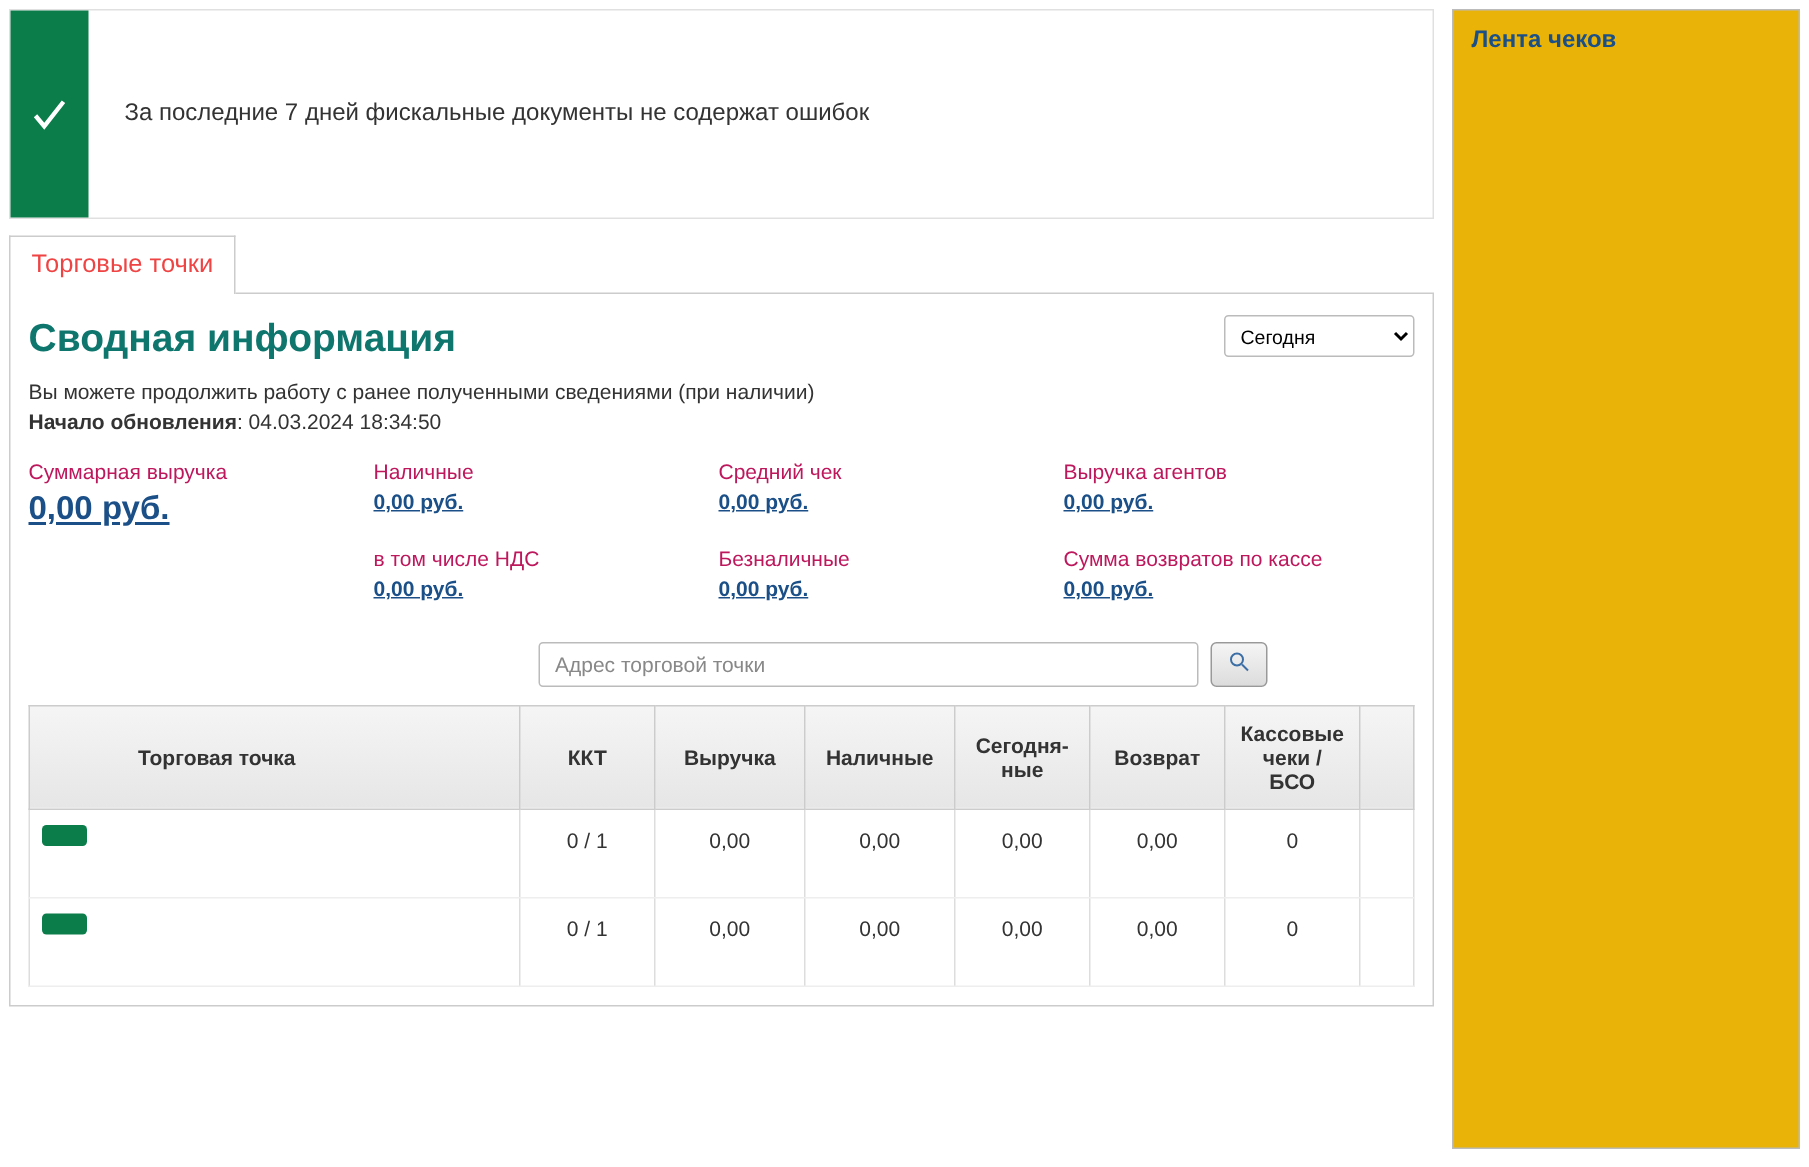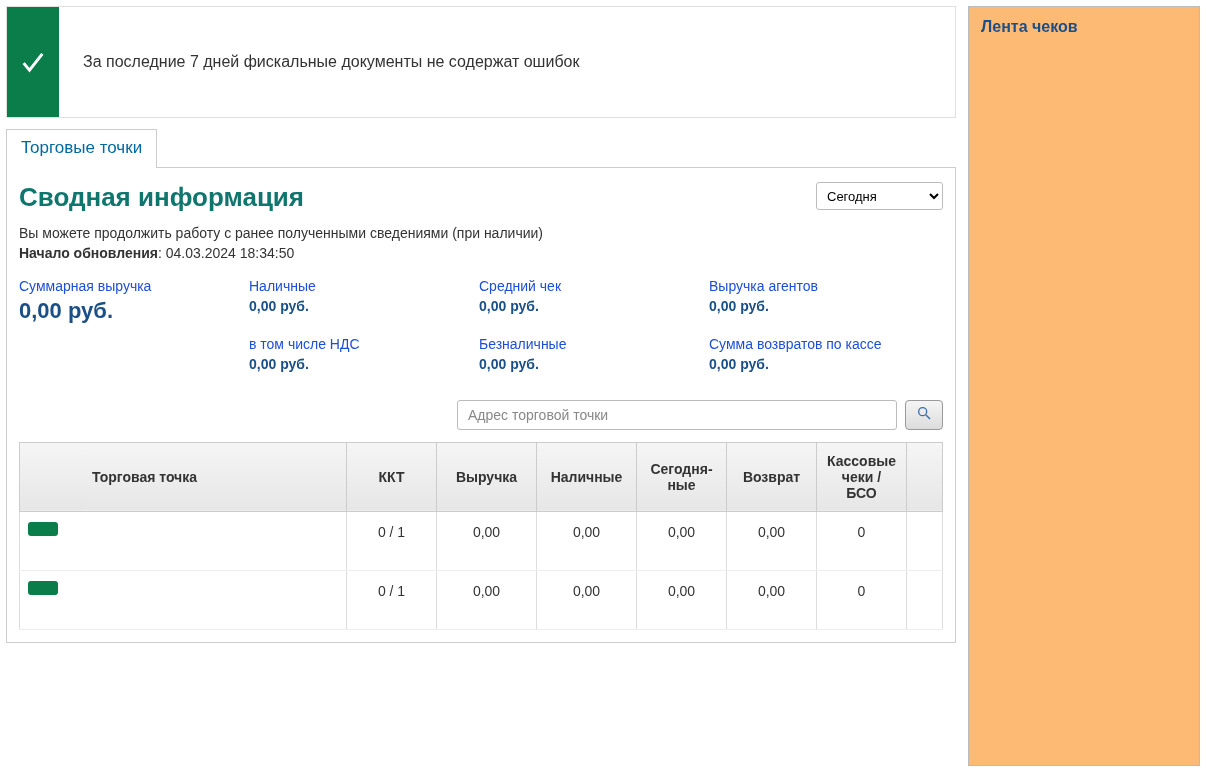--- a/index.html
+++ b/index.html
@@ -13,21 +13,21 @@
   }
   .layout { display: flex; gap: 12px; }
   .left-col { flex: 0 0 950px; }
   .right-col { flex: 1; }
 
   .status-banner {
     display: flex;
     align-items: center;
     border: 1px solid #e0e0e0;
     background: #fff;
-    height: 112px;
+    height: 140px;
     margin-bottom: 10px;
   }
   .status-icon {
     width: 52px;
     height: 100%;
     background: #0a7d4b;
     display: flex;
     align-items: center;
     justify-content: center;
   }
@@ -41,21 +41,21 @@
   .tab-wrap { position: relative; }
   .tab {
     display: inline-block;
     border: 1px solid #ccc;
     border-bottom: none;
     background: #fff;
     padding: 8px 14px 10px;
     font-family: "Arial Narrow", Arial, sans-serif;
     font-stretch: condensed;
     font-size: 17px;
-    color: #0369a1;
+    color: #ef4444;
     position: relative;
     top: 1px;
     z-index: 2;
   }
   .panel {
     border: 1px solid #ccc;
     background: #fff;
     padding: 14px 12px 12px;
     position: relative;
     z-index: 1;
@@ -76,25 +76,25 @@
     padding: 2px 6px;
     font-size: 13px;
     background: #fff;
   }
 
   .info-block { font-size: 14px; line-height: 1.45; margin-bottom: 14px; }
   .info-block .bold { font-weight: bold; }
 
   .metrics { display: flex; gap: 40px; margin-bottom: 28px; }
   .metrics-col { display: flex; flex-direction: column; gap: 22px; min-width: 190px; }
-  .metric .label { color: #1d4ed8; font-size: 14px; margin-bottom: 4px; }
-  .metric .value { color: #1a4f87; font-weight: bold; font-size: 14px; }
+  .metric .label { color: #be185d; font-size: 14px; margin-bottom: 4px; }
+  .metric .value { color: #1a4f87; font-weight: bold; font-size: 14px; text-decoration: underline; }
   .metric .value.big { font-size: 22px; }
 
-  .search-row { display: flex; justify-content: flex-end; gap: 8px; margin-bottom: 12px; padding-left: 340px; margin-top: 16px;}
+  .search-row { display: flex; justify-content: flex-start; gap: 8px; margin-bottom: 12px; padding-left: 340px; margin-top: 16px;}
   .search-input {
     width: 440px;
     height: 30px;
     border: 1px solid #bbb;
     border-radius: 3px;
     padding: 4px 10px;
     font-size: 14px;
     color: #777;
   }
   .search-input::placeholder { color: #888; }
@@ -146,21 +146,21 @@
     left: 8px;
     top: 10px;
     width: 30px;
     height: 14px;
     background: #0a7d4b;
     border-radius: 3px;
   }
 
   .side-panel {
     border: 1px solid #bbb;
-    background: #fdba74;
+    background: #eab308;
     padding: 10px 12px;
     min-height: 760px;
   }
   .side-title {
     color: #1a4f87;
     font-weight: bold;
     font-size: 16px;
     line-height: 1.3;
   }
 </style>

